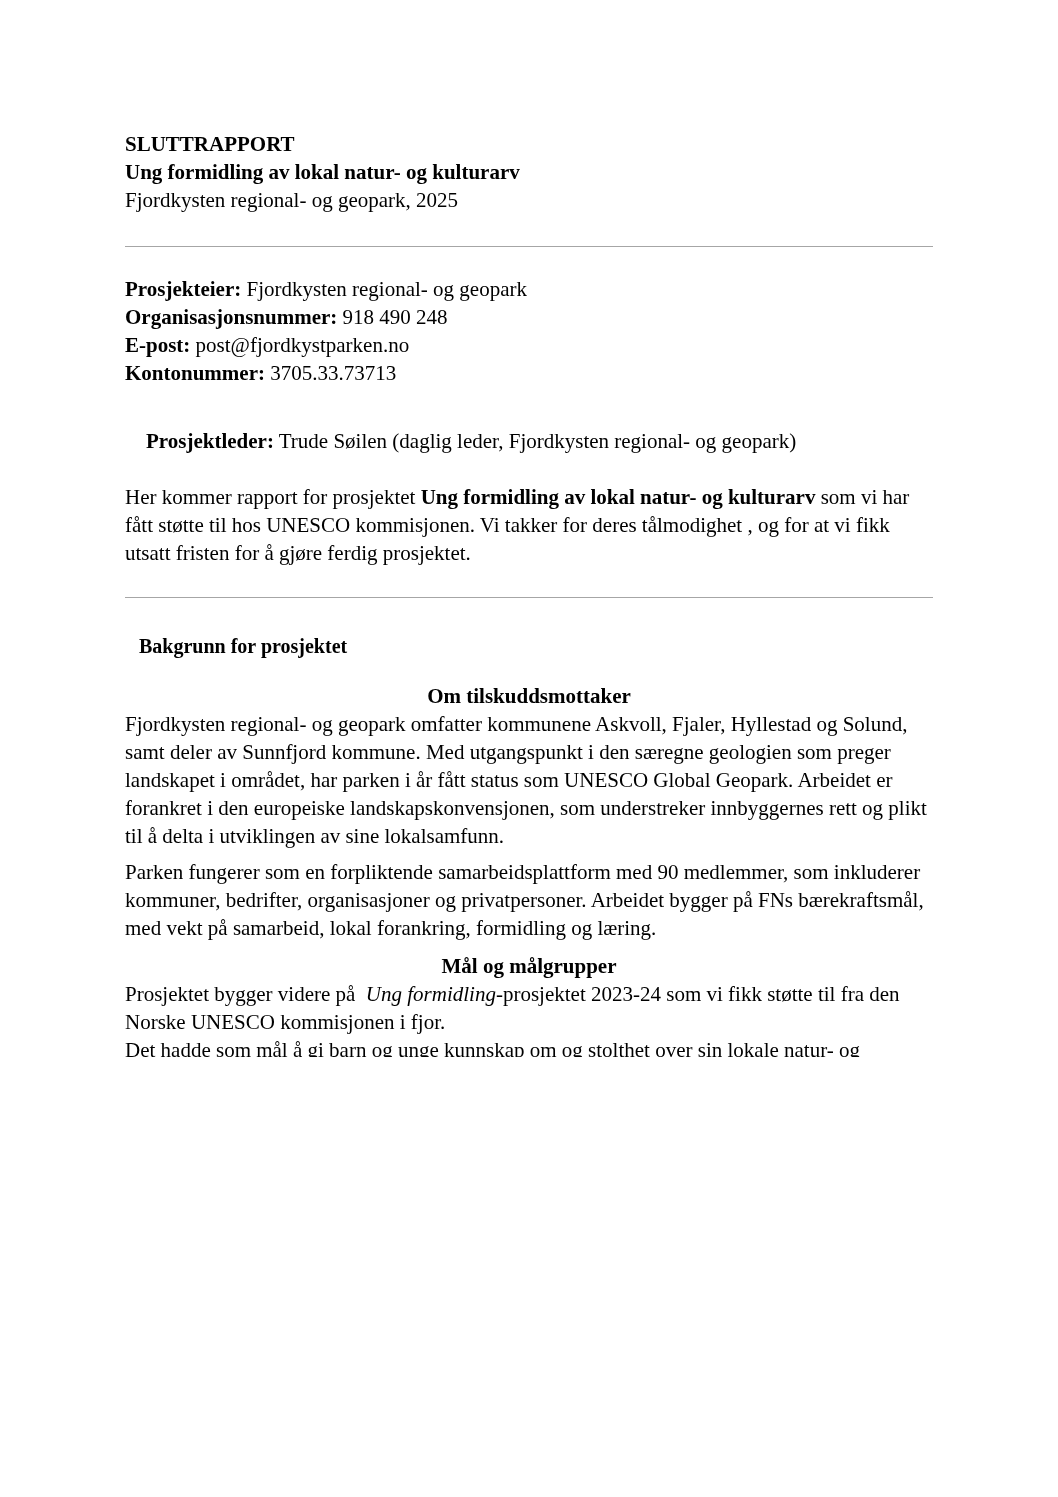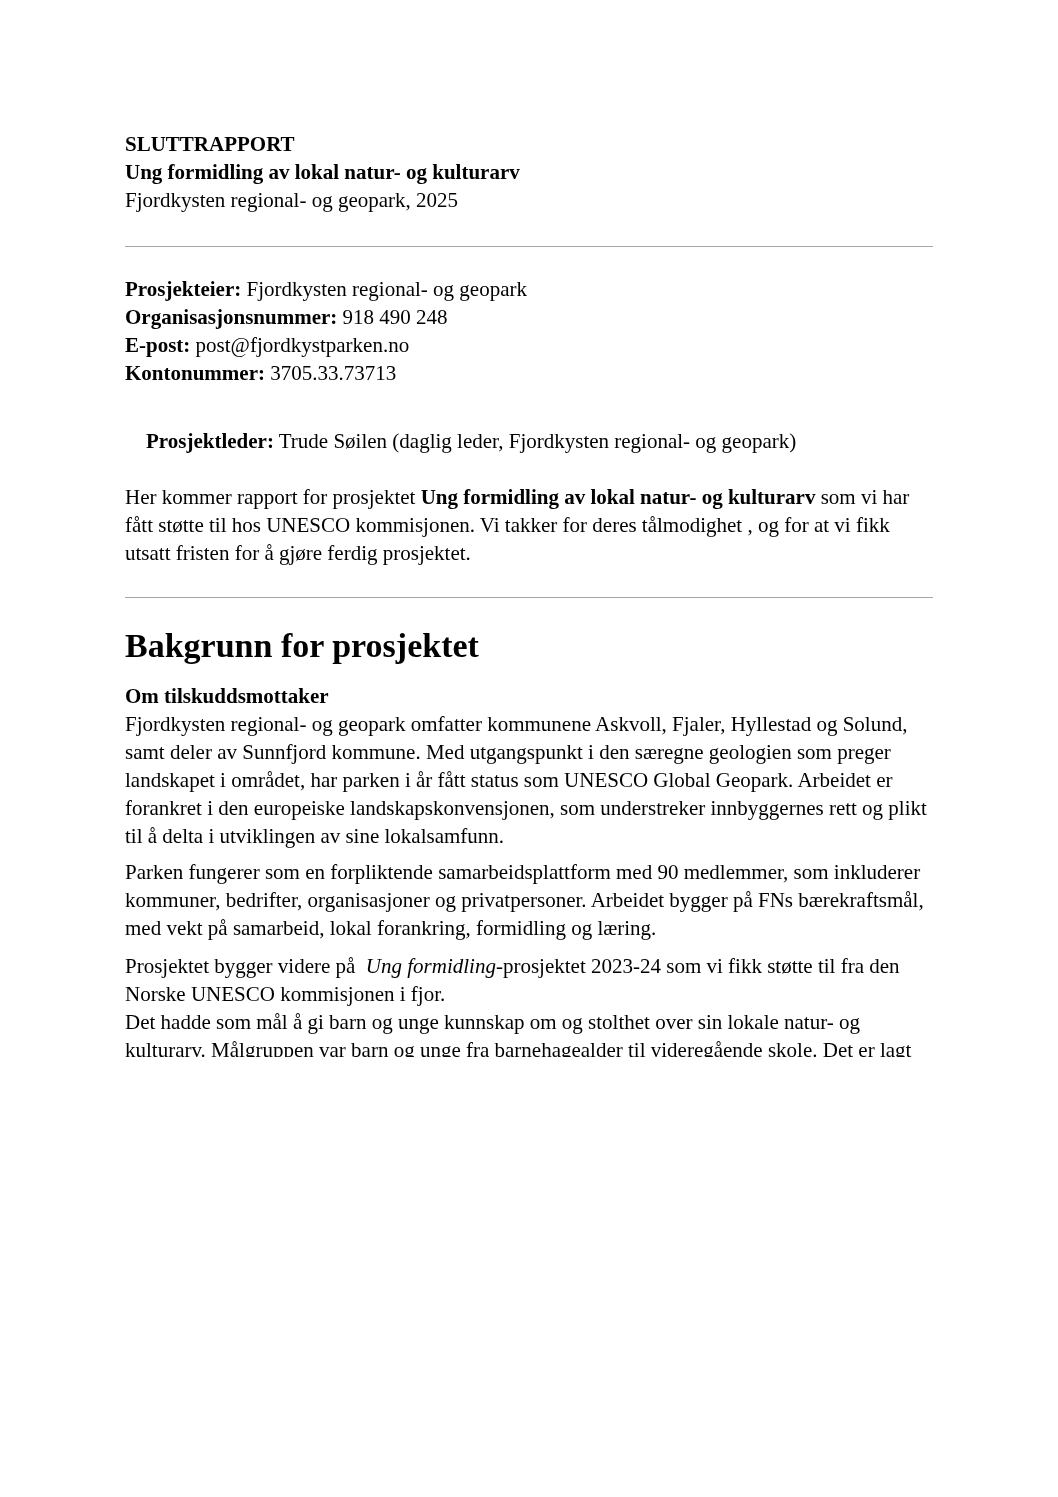--- a/index.html
+++ b/index.html
@@ -26,28 +26,28 @@
     margin: 32px 0 28px 0;
   }
   .rule-2 { margin: 30px 0 32px 0; }
   .rule-3 { margin: 42px 0 30px 0; }
   .title-block div { white-space: pre-wrap; }
   .contact-list { margin: 0; }
   .contact-row { white-space: pre-wrap; }
   .project-leader { margin-top: 12px; white-space: pre-wrap; }
   .intro-para { margin-top: 40px; }
   h1.section-heading {
-    font-size: 34px;
+    font-size: 20px;
     line-height: 32px;
     font-weight: bold;
-    margin: 0;
+    margin: 14px;
   }
   .subsection { margin-top: 20px; }
   .subsection-tight { margin-top: 10px; }
-  .subhead { font-weight: bold; }
+  .subhead { font-weight: bold; text-align: center; }
   .para { margin: 0; }
   .para-gap { margin-top: 8px; }
   .para-gap-lg { }
   .section2-heading-wrap { margin: 0; }
 </style>
 </head>
 <body>
 
 <div class="page">
 
@@ -77,20 +77,21 @@
   <h1 class="section-heading">Bakgrunn for prosjektet</h1>
 
   <div class="subsection">
     <div class="subhead">Om tilskuddsmottaker</div>
     <p class="para">Fjordkysten regional- og geopark omfatter kommunene Askvoll, Fjaler, Hyllestad og Solund, samt deler av Sunnfjord kommune. Med utgangspunkt i den særegne geologien som preger landskapet i området, har parken i år fått status som UNESCO Global Geopark. Arbeidet er forankret i den europeiske landskapskonvensjonen, som understreker innbyggernes rett og plikt til å delta i utviklingen av sine lokalsamfunn.</p>
   </div>
 
   <p class="para para-gap">Parken fungerer som en forpliktende samarbeidsplattform med 90 medlemmer, som inkluderer kommuner, bedrifter, organisasjoner og privatpersoner. Arbeidet bygger på FNs bærekraftsmål, med vekt på samarbeid, lokal forankring, formidling og læring.</p>
 
   <div class="subsection-tight">
+    <div class="subhead">Mål og målgrupper</div>
     <p class="para"><span>Prosjektet bygger videre på &nbsp;</span><span class="italic">Ung formidling</span><span>-prosjektet 2023-24 som vi fikk støtte til fra den Norske UNESCO kommisjonen i fjor.</span></p>
   </div>
 
   <p class="para para-gap-lg">Det hadde som mål å gi barn og unge kunnskap om og stolthet over sin lokale natur- og kulturarv. Målgruppen var barn og unge fra barnehagealder til videregående skole. Det er lagt vekt på inkluderende arbeidsformer som praktisk, handlingsbåren kunnskapsoverføring – med god effekt også for barn og unge som ikke er teoretisk sterke eller har norsk som førstespråk. Vi ser at å delta aktivt i arbeid med å ta vare på tradisjoner og immateriell kulturarv styrker både identitet, stolthet og kompetanse. Det gir også en økt bevissthet om hvor viktig det er å ta vare på og hegne om lokal natur og kultur, hos både unge og voksne.</p>
 
   <hr class="rule rule-3">
 
   <h1 class="section-heading section2-heading-wrap">Læringsarenaer og partnerskap</h1>
 
 </div>

